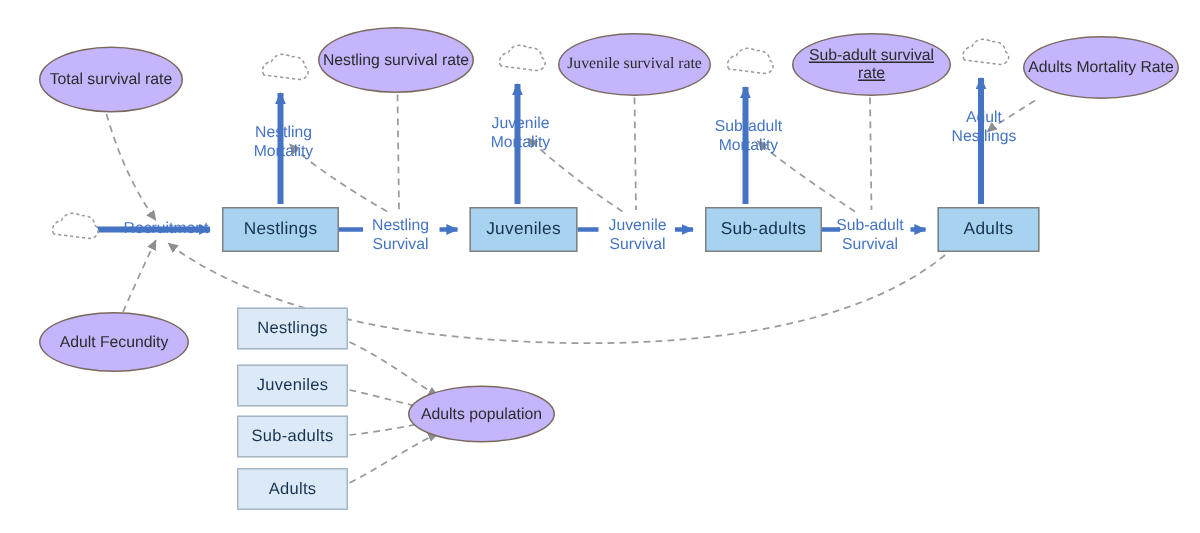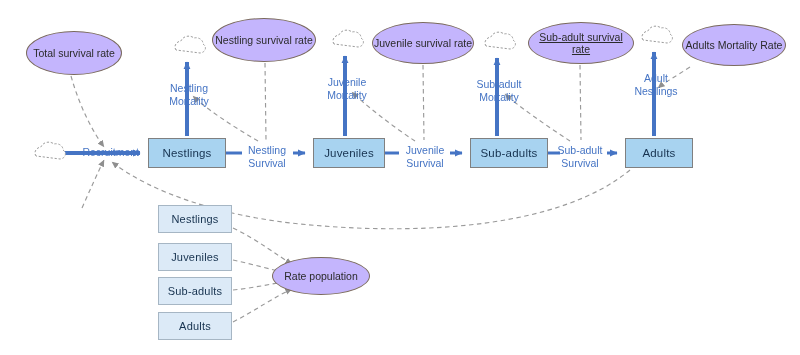--- a/index.html
+++ b/index.html
@@ -188,31 +188,34 @@
 Survival</div>
   <div class="flow-label" style="left:626px; top:72px; width:60px;">Adult
 Nestlings</div>
 
   <div class="ellipse wrap" style="left:26px; top:31px; width:96px; height:44px;">
     <span>Total survival rate</span>
   </div>
   <div class="ellipse wrap" style="left:212px; top:18px; width:104px; height:44px;">
     <span>Nestling survival rate</span>
   </div>
-  <div class="ellipse wrap" style="left:372px; top:22px; width:102px; height:42px;">
+  <div class="ellipse wrap" style="left:372px; top:22px; width:102px; height:42px;font-family:Liberation Serif, serif;">
     <span>Juvenile survival rate</span>
   </div>
   <div class="ellipse wrap" style="left:528px; top:22px; width:106px; height:42px;text-decoration:underline;">
     <span>Sub-adult survival rate</span>
   </div>
   <div class="ellipse wrap" style="left:682px; top:24px; width:104px; height:42px;">
     <span>Adults Mortality Rate</span>
   </div>
+  <div class="ellipse" style="left:26px; top:208px; width:100px; height:40px;">
+    <span>Adult Fecundity</span>
+  </div>
   <div class="ellipse" style="left:272px; top:257px; width:98px; height:38px;">
-    <span>Rate population</span>
+    <span>Adults population</span>
   </div>
 
   <div class="pop-box" style="left:158px; top:205px; width:74px; height:28px;">
     <span>Nestlings</span>
   </div>
   <div class="pop-box" style="left:158px; top:243px; width:74px; height:28px;">
     <span>Juveniles</span>
   </div>
   <div class="pop-box" style="left:158px; top:277px; width:74px; height:28px;">
     <span>Sub-adults</span>

